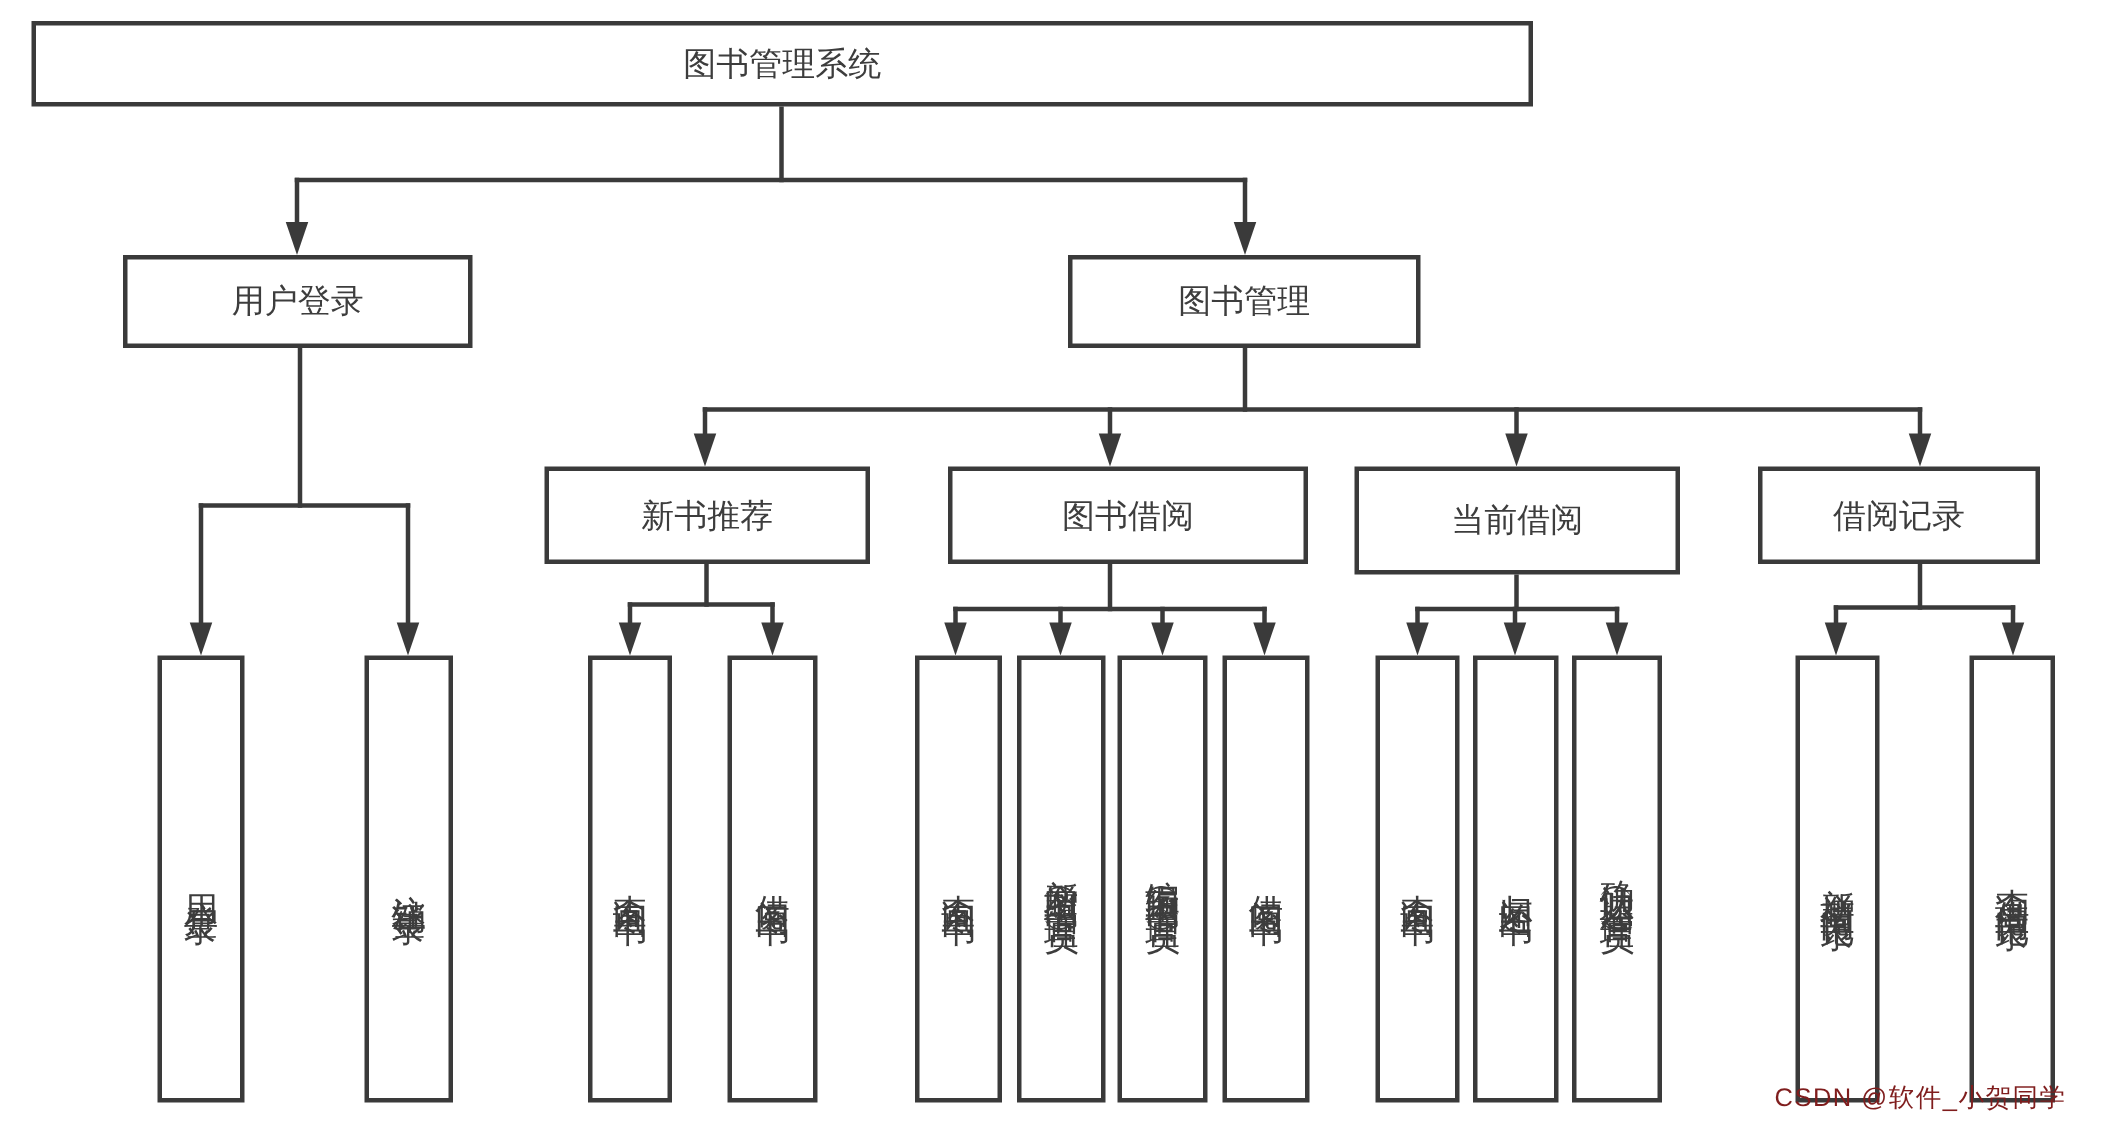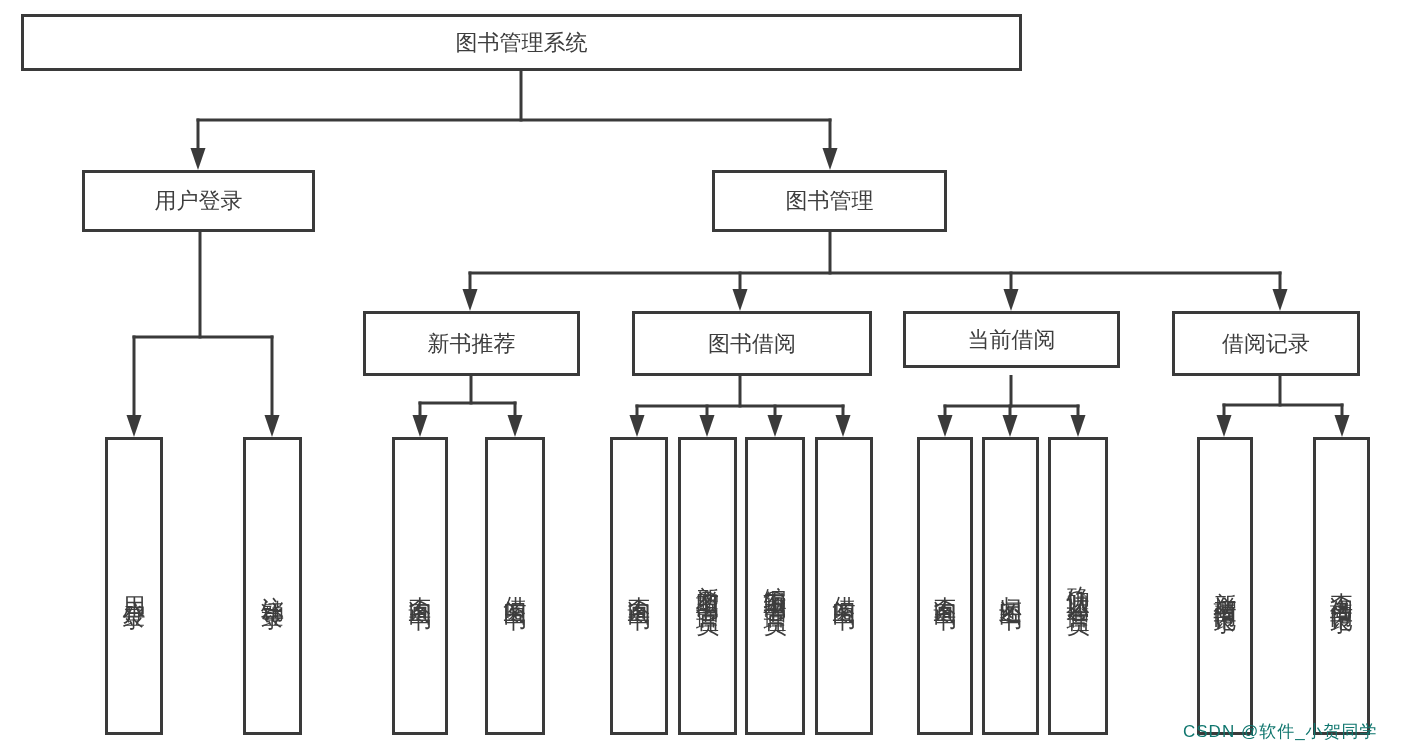--- a/index.html
+++ b/index.html
@@ -29,21 +29,21 @@
     text-orientation:mixed;
     font-size:23px;
     letter-spacing:4px;
     line-height:1;
     white-space:nowrap;
   }
   .watermark{
     position:absolute;
     left:1183px;top:720px;
     font-size:17px;
-    color:#0f766e;
+    color:#7f1d1d;
     z-index:2;
     letter-spacing:1px;
     white-space:nowrap;
   }
 </style>
 </head>
 <body>
 
 <div class="stage">
 
@@ -126,21 +126,21 @@
   <div class="node node-l2" style="left:363px;top:311px;width:217px;height:65px">
     <span>新书推荐</span>
   </div>
 
   <div class="node node-l1" style="left:712px;top:170px;width:235px;height:62px">
     <span>图书管理</span>
   </div>
   <div class="node node-l2" style="left:632px;top:311px;width:240px;height:65px">
     <span>图书借阅</span>
   </div>
-  <div class="node node-l2" style="left:903px;top:311px;width:217px;height:57px">
+  <div class="node node-l2" style="left:903px;top:311px;width:217px;height:72px">
     <span>当前借阅</span>
   </div>
   <div class="node node-l2" style="left:1172px;top:311px;width:188px;height:65px">
     <span>借阅记录</span>
   </div>
 
   <div class="node node-leaf" style="left:105px;width:58px">
     <span class="vtext">用户登录</span>
   </div>
   <div class="node node-leaf" style="left:243px;width:59px">

